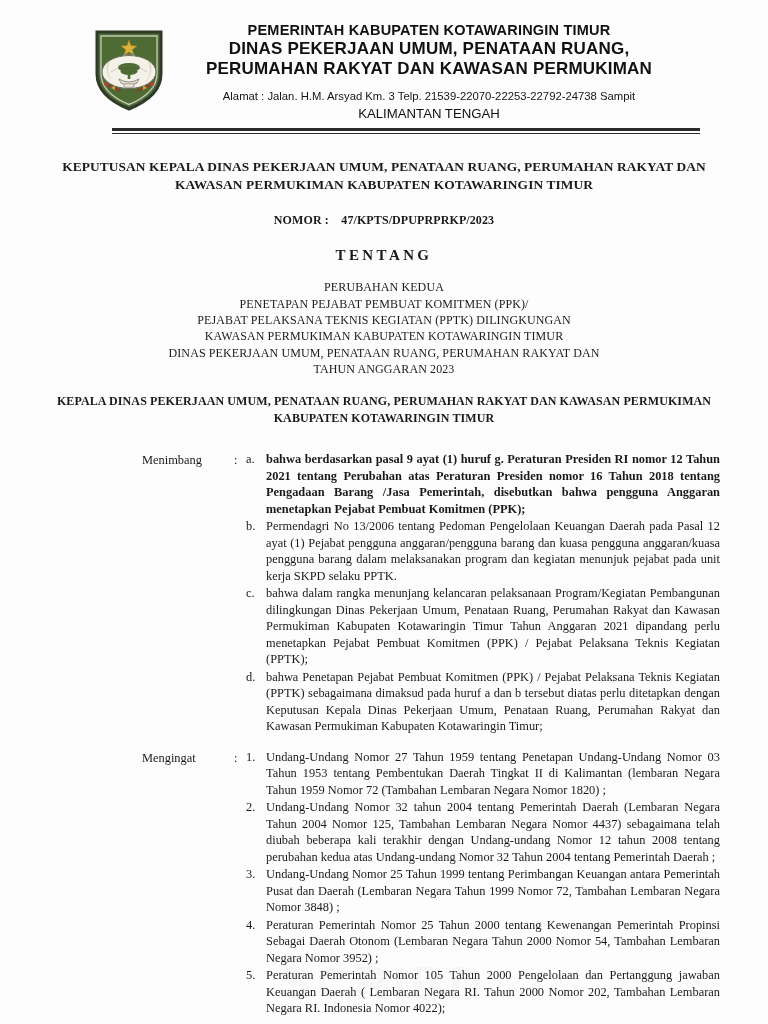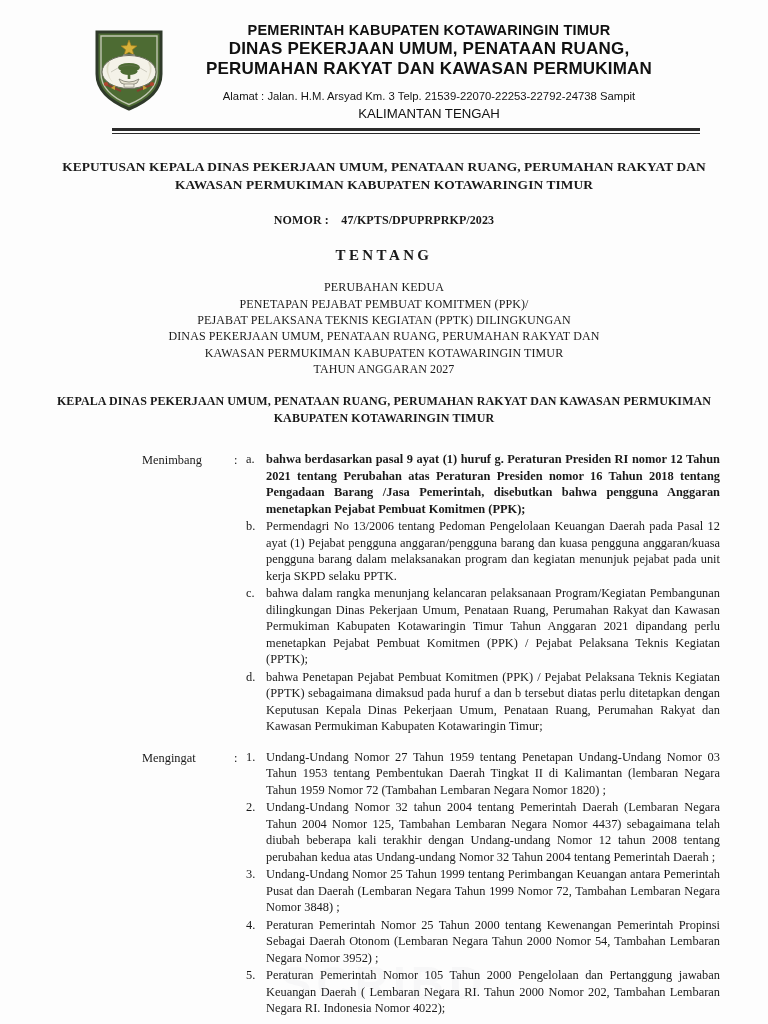--- a/index.html
+++ b/index.html
@@ -253,23 +253,23 @@
     &nbsp;&nbsp;
     <span>47/KPTS/DPUPRPRKP/2023</span>
   </div>
 
   <div class="tentang">TENTANG</div>
 
   <div class="subject">
     <div>PERUBAHAN KEDUA</div>
     <div>PENETAPAN PEJABAT PEMBUAT KOMITMEN (PPK)/</div>
     <div>PEJABAT PELAKSANA TEKNIS KEGIATAN (PPTK)  DILINGKUNGAN</div>
+    <div>KAWASAN PERMUKIMAN  KABUPATEN KOTAWARINGIN TIMUR</div>
     <div>DINAS PEKERJAAN UMUM, PENATAAN RUANG, PERUMAHAN RAKYAT DAN</div>
-    <div>KAWASAN PERMUKIMAN  KABUPATEN KOTAWARINGIN TIMUR</div>
-    <div>TAHUN ANGGARAN 2027</div>
+    <div>TAHUN ANGGARAN 2023</div>
   </div>
 
   <div class="authority">KEPALA DINAS PEKERJAAN UMUM, PENATAAN RUANG, PERUMAHAN RAKYAT DAN KAWASAN PERMUKIMAN KABUPATEN KOTAWARINGIN TIMUR</div>
 
   <div class="clauses">
 
     <div class="clause-group">
       <div class="clause-label">Menimbang</div>
       <div class="clause-colon">:</div>
       <div class="clause-items">

